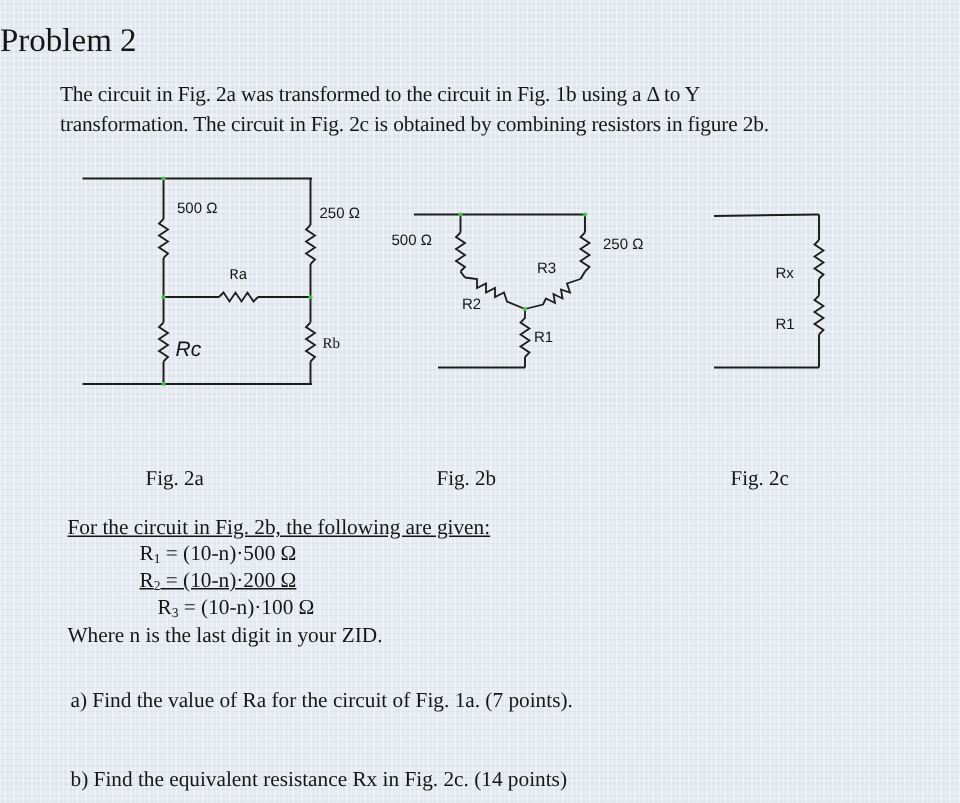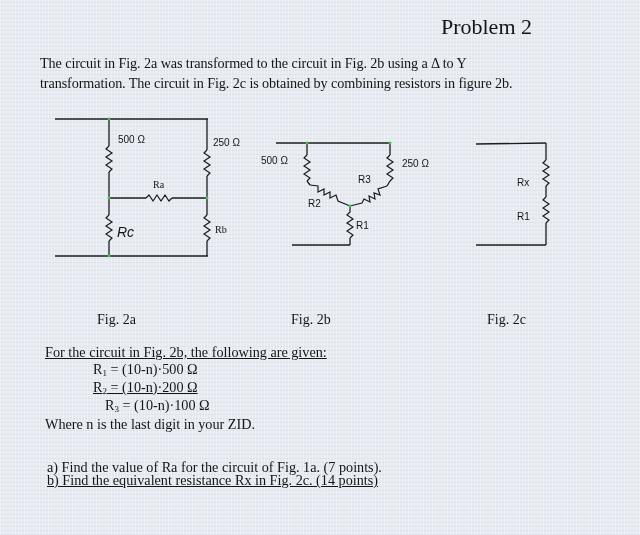--- a/index.html
+++ b/index.html
@@ -7,38 +7,38 @@
     width:640px; height:535px; overflow:hidden;
     background-color:#e6eaf1;
     background-image:
       repeating-linear-gradient(90deg, rgba(255,255,255,0.35) 0px, rgba(255,255,255,0.35) 1px, rgba(0,0,0,0) 1px, rgba(0,0,0,0) 3px),
       repeating-linear-gradient(0deg, rgba(180,190,205,0.18) 0px, rgba(180,190,205,0.18) 1px, rgba(0,0,0,0) 1px, rgba(0,0,0,0) 4px);
     position:relative;
     font-family:"Liberation Serif", "DejaVu Serif", serif;
     color:#151515;
   }
   .abs { position:absolute; white-space:nowrap; }
-  .title { left:0; width:532px; top:14px; text-align:right; font-size:22px; }
+  .title { left:0; width:532px; top:14px; text-align:left; font-size:22px; }
   .para { left:40px; font-size:14.2px; letter-spacing:-0.1px; }
   .fig-caption { font-size:14px; top:288px;margin-top:24px; }
   .given { left:45px; font-size:14.2px; }
   .eq { left:93px; font-size:14.2px; }
   .q { left:47px; font-size:14.2px; }
   svg.circuit { position:absolute; left:0; top:0; }
   .wire { stroke:#1c1c1c; stroke-width:1.3; fill:none; }
   .res { stroke:#1c1c1c; stroke-width:1.2; fill:none; stroke-linejoin:miter; }
   .node { fill:#3fc94a; }
   sub { font-size:9px; vertical-align:-2px; }
 </style>
 </head>
 <body>
 
 <div class="abs title">Problem 2</div>
 
-<div class="abs para" style="top:55px;">The circuit in Fig. 2a was transformed to the circuit in Fig. 2b using a Δ to Y</div>
+<div class="abs para" style="top:55px;">The circuit in Fig. 2a was transformed to the circuit in Fig. 1b using a Δ to Y</div>
 <div class="abs para" style="top:75px;">transformation.  The circuit in Fig. 2c is obtained by combining resistors in figure 2b.</div>
 
 <svg class="circuit" width="640" height="300" viewBox="0 0 640 300">
 
   <g>
 
     <line class="wire" x1="55" y1="119" x2="208" y2="119"></line>
 
     <line class="wire" x1="55" y1="256" x2="208" y2="256"></line>
 
@@ -93,21 +93,21 @@
     <polyline class="res" points="546,160 543,163 549,167 543,171 549,175 543,179 549,183 546,186"></polyline>
     <line class="wire" x1="546" y1="186" x2="546" y2="197"></line>
     <polyline class="res" points="546,197 543,200 549,204 543,208 549,212 543,216 549,220 546,223"></polyline>
     <line class="wire" x1="546" y1="223" x2="546" y2="245"></line>
     <line class="wire" x1="476" y1="245" x2="546" y2="245"></line>
   </g>
 </svg>
 
 <div class="abs" style="left:118px; top:134px; font-family:'Liberation Sans',sans-serif; font-size:10px;">500 Ω</div>
 <div class="abs" style="left:213px; top:137px; font-family:'Liberation Sans',sans-serif; font-size:10px;">250 Ω</div>
-<div class="abs" style="left:153px; top:179px; font-family:Liberation Serif, serif; font-size:10px;">Ra</div>
+<div class="abs" style="left:153px; top:179px; font-family:Liberation Mono, monospace; font-size:10px;">Ra</div>
 <div class="abs" style="left:117px; top:224px; font-family:'Liberation Sans',sans-serif; font-size:14px;font-style:italic;">Rc</div>
 <div class="abs" style="left:215px; top:224px; font-family:Liberation Serif, serif; font-size:10px;">Rb</div>
 
 <div class="abs" style="left:261px; top:155px; font-family:'Liberation Sans',sans-serif; font-size:10px;">500 Ω</div>
 <div class="abs" style="left:402px; top:158px; font-family:'Liberation Sans',sans-serif; font-size:10px;">250 Ω</div>
 <div class="abs" style="left:358px; top:174px; font-family:'Liberation Sans',sans-serif; font-size:10px;">R3</div>
 <div class="abs" style="left:308px; top:198px; font-family:'Liberation Sans',sans-serif; font-size:10px;text-align:center;">R2</div>
 <div class="abs" style="left:356px; top:220px; font-family:'Liberation Sans',sans-serif; font-size:10px;">R1</div>
 
 <div class="abs" style="left:517px; top:177px; font-family:'Liberation Sans',sans-serif; font-size:10px;">Rx</div>
@@ -125,13 +125,13 @@
 <div class="abs eq" style="top:379px;text-decoration:underline;">
   <span>R</span><sub>2</sub><span> = (10-n)·200 Ω</span>
 </div>
 <div class="abs eq" style="top:397px;margin-left:12px;">
   <span>R</span><sub>3</sub><span> = (10-n)·100 Ω</span>
 </div>
 
 <div class="abs given" style="top:416px;">Where n is the last digit in your ZID.</div>
 
 <div class="abs q" style="top:459px;">a) Find the value of Ra for the circuit of Fig. 1a. (7 points).</div>
-<div class="abs q" style="top:472px;text-decoration:underline;">b) Find the equivalent resistance Rx in Fig. 2c. (14 points)</div>
+<div class="abs q" style="top:512px;">b) Find the equivalent resistance Rx in Fig. 2c. (14 points)</div>
 
 </body></html>

